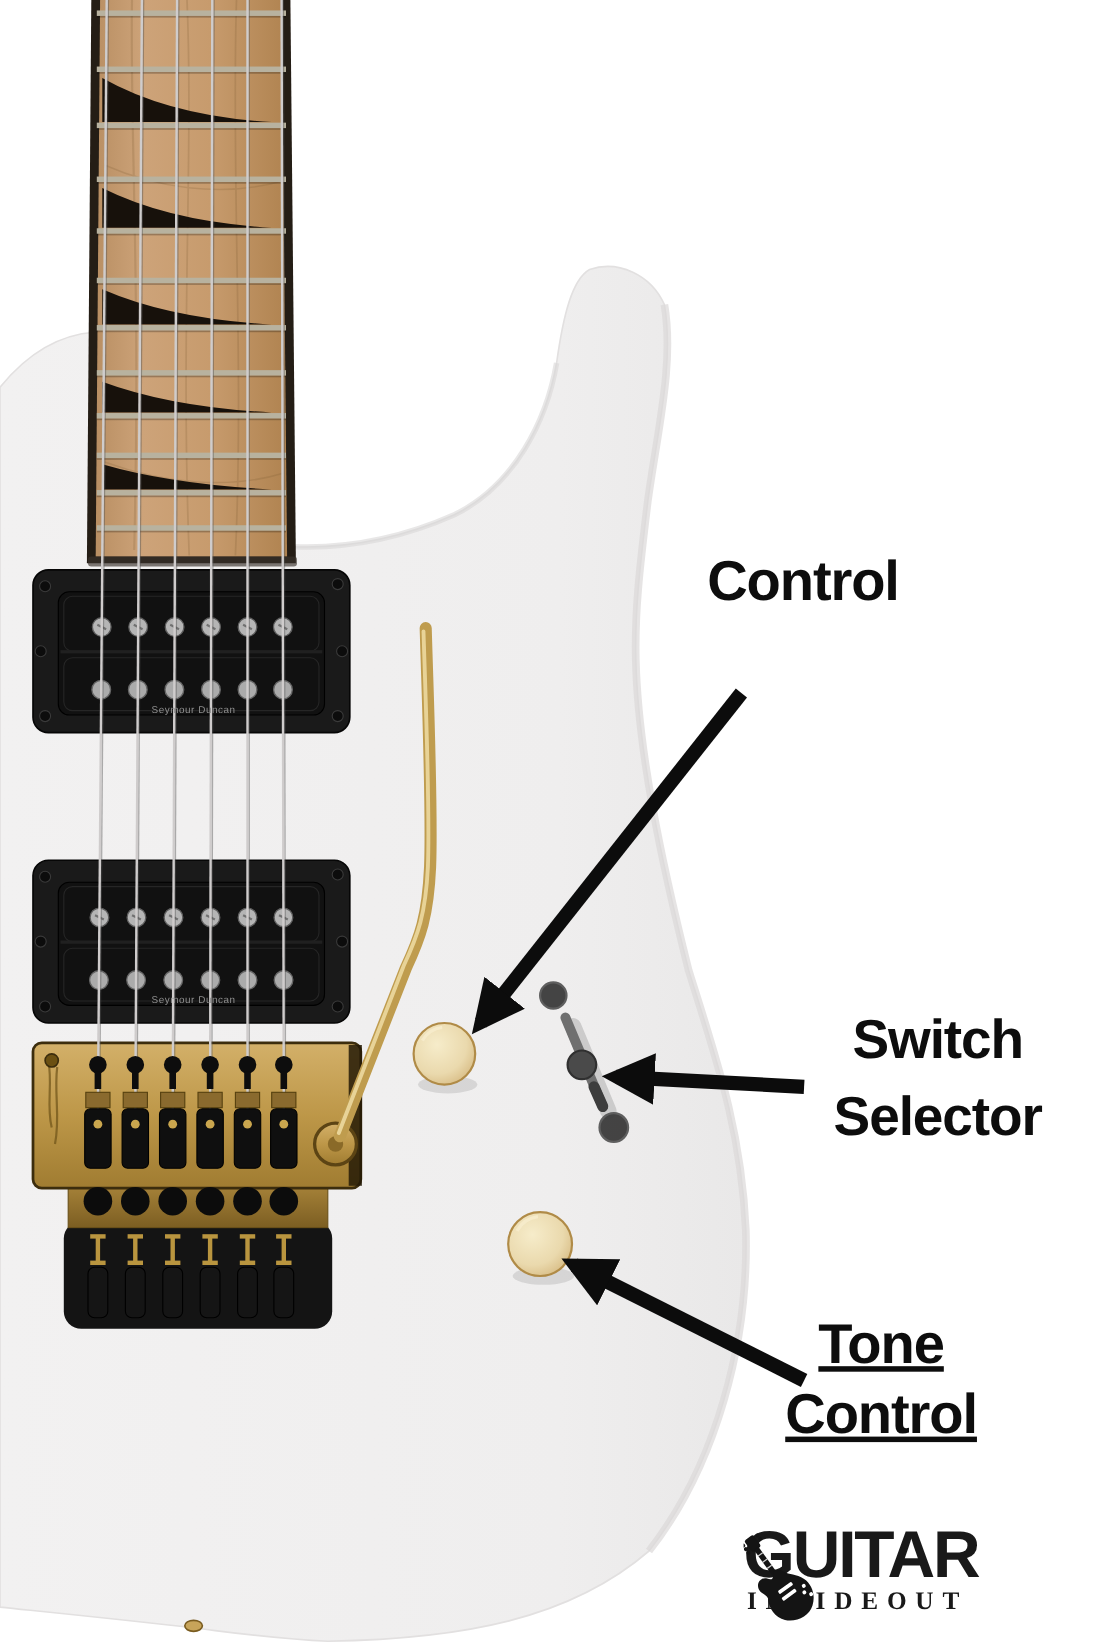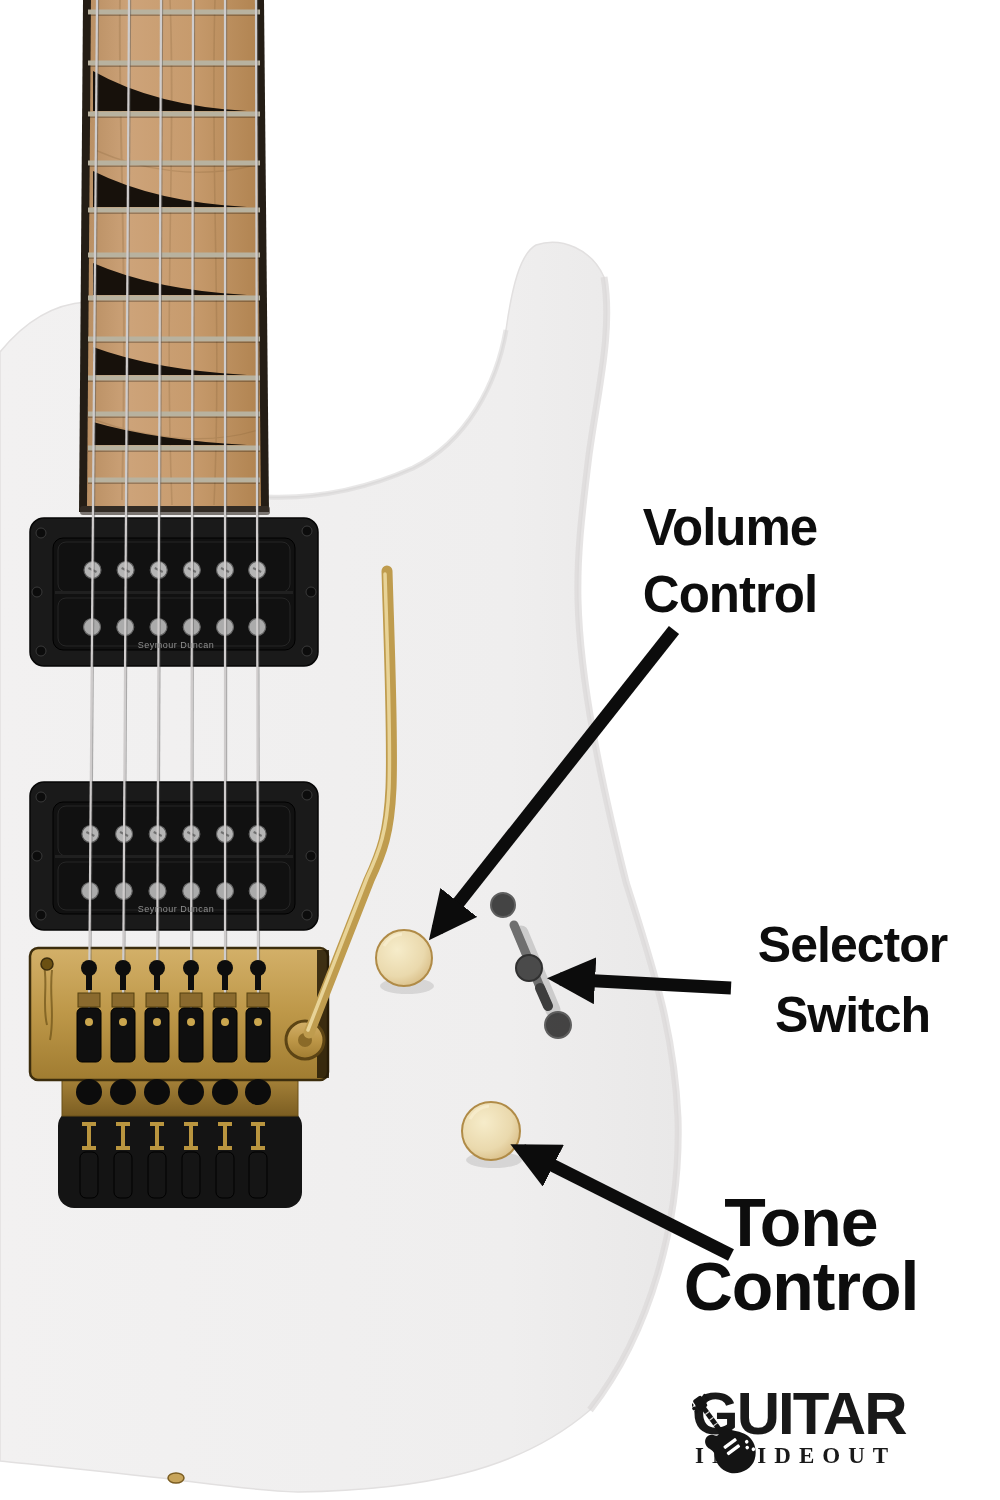--- a/index.html
+++ b/index.html
@@ -3,22 +3,22 @@
 <meta charset="utf-8">
 <style>
   html,body{margin:0;padding:0;background:#ffffff;}
   .canvas{position:relative;width:1000px;height:1500px;background:#ffffff;overflow:hidden;
           font-family:"Liberation Sans",sans-serif;}
   svg{position:absolute;left:0;top:0;}
   .label{position:absolute;font-weight:bold;color:#0d0d0d;text-align:center;letter-spacing:-1px;}
   .label div{white-space:nowrap;}
   #lbl-volume{left:585px;top:494px;width:290px;font-size:51px;line-height:67px;}
   #lbl-selector{left:705px;top:910px;width:295px;font-size:50px;line-height:70px;}
-  #lbl-tone{left:655px;top:1190px;width:292px;font-size:68px;line-height:64px;}
-  .logo{position:absolute;left:692px;top:1386px;width:300px;height:100px;display:flex;align-items:flex-start;}
+  #lbl-tone{left:655px;top:1190px;width:292px;font-size:51px;line-height:64px;text-decoration:underline;}
+  .logo{position:absolute;left:676px;top:1386px;width:300px;height:100px;display:flex;align-items:flex-start;}
   .logo-icon{width:64px;height:96px;flex:0 0 auto;margin-top:2px;}
   .logo-text{margin-left:0px;}
   .logo-title{font-size:60px;line-height:56px;font-weight:bold;letter-spacing:-2px;color:#191919;}
   .logo-sub{font-family:"Liberation Serif",serif;font-weight:bold;font-size:23px;letter-spacing:8px;
             color:#191919;margin-top:1px;margin-left:3px;}
 </style>
 </head>
 <body>
 
 <div class="canvas">
@@ -311,26 +311,25 @@
   </g>
 
   <g stroke="#0c0c0c" stroke-width="13">
     <line x1="674" y1="630" x2="437" y2="930" marker-end="url(#arrowhead)"></line>
     <line x1="731" y1="988" x2="560" y2="979" marker-end="url(#arrowhead)"></line>
     <line x1="731" y1="1255" x2="522" y2="1150" marker-end="url(#arrowhead)"></line>
   </g>
 </svg>
 
 <div class="label" id="lbl-volume">
-  <div>Volume</div>
   <div>Control</div>
 </div>
 <div class="label" id="lbl-selector">
+  <div>Switch</div>
   <div>Selector</div>
-  <div>Switch</div>
 </div>
 <div class="label" id="lbl-tone">
   <div>Tone</div>
   <div>Control</div>
 </div>
 
 <div class="logo">
   <svg class="logo-icon" viewBox="0 0 64 96">
     <g transform="rotate(-36 32 48)" fill="#141414">
       <rect x="27" y="1" width="10" height="13" rx="2"></rect>

